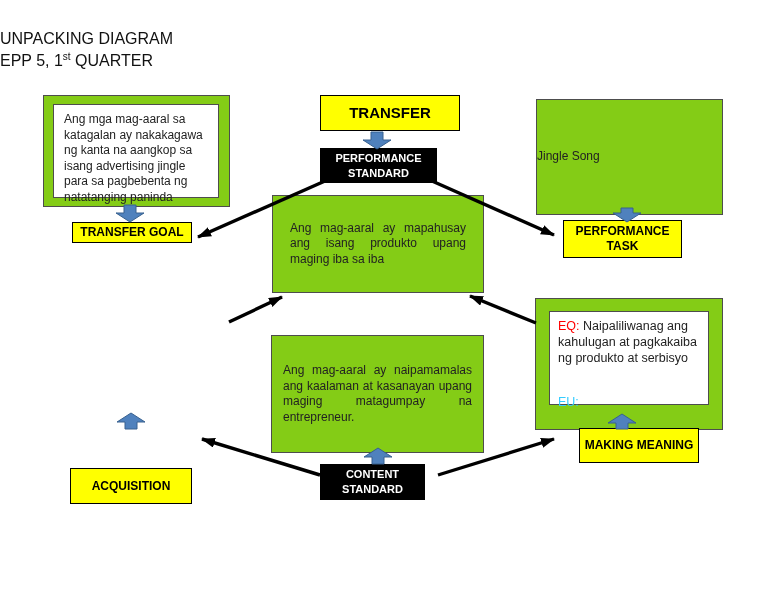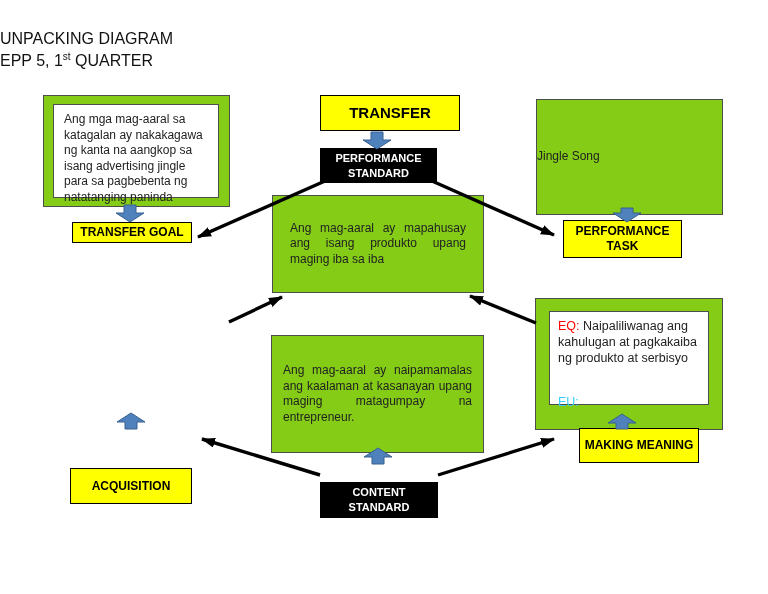--- a/index.html
+++ b/index.html
@@ -81,21 +81,21 @@
     <div class="innerbox bodytext" style="left:13px;top:12px;width:160px;height:94px;padding:6px 8px;font-size:12.5px;line-height:16px;">
       <span class="eq-label">EQ:</span><span> Naipaliliwanag ang kahulugan at pagkakaiba ng produkto at serbisyo</span>
       <span class="eu-label">EU:</span>
     </div>
   </div>
 
   <div class="yellow" style="left:563px;top:428px;width:120px;height:35px;margin-left:16px;">
     <span>MAKING MEANING</span>
   </div>
 
-  <div class="blackbox" style="left:320px;top:464px;width:118px;height:36px;margin-top:18px;">
+  <div class="blackbox" style="left:320px;top:464px;width:105px;height:36px;">
     <span>CONTENT STANDARD</span>
   </div>
 
   <svg class="arrows" width="768" height="594" viewBox="0 0 768 594">
     <defs>
       <marker id="ah" markerUnits="userSpaceOnUse" markerWidth="16" markerHeight="12" refX="13" refY="5" orient="auto">
         <path d="M0,0 L14,5 L0,10 Z" fill="#000"></path>
       </marker>
     </defs>
 

